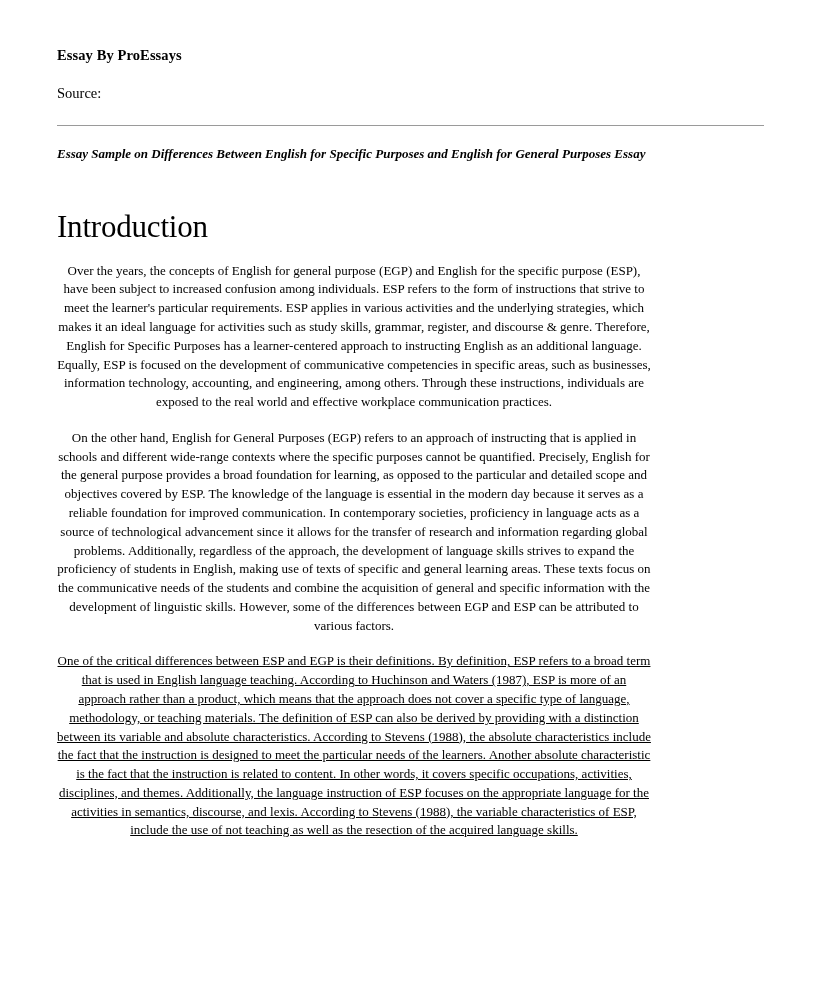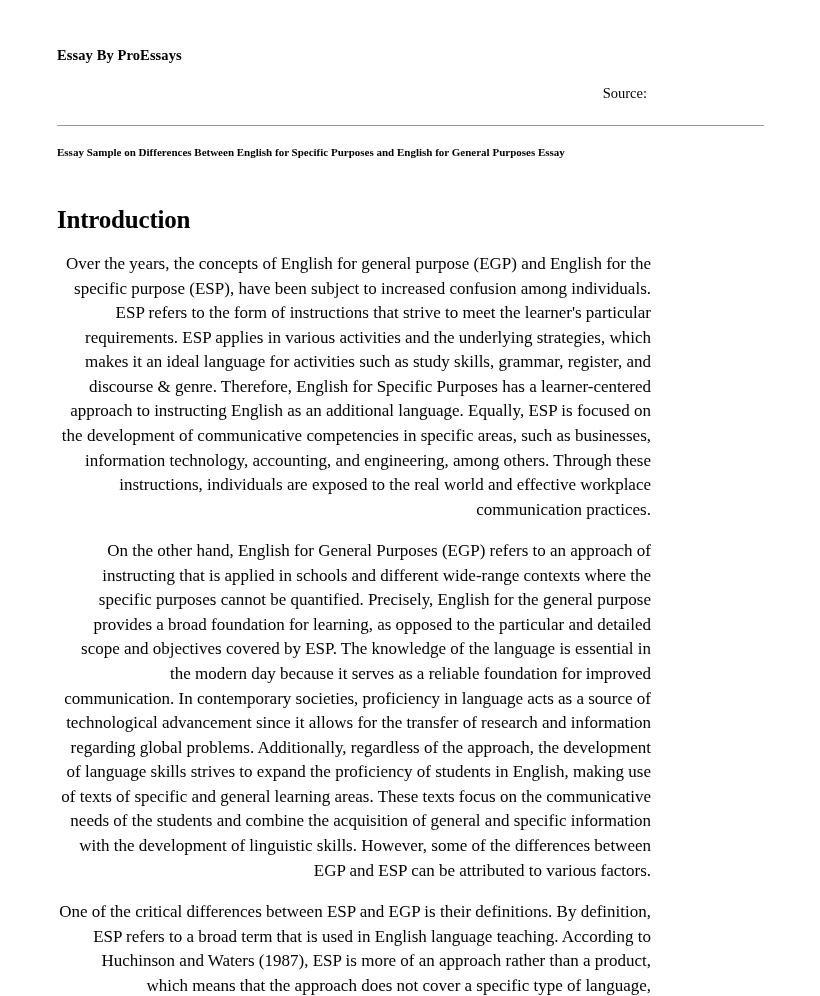--- a/index.html
+++ b/index.html
@@ -24,64 +24,65 @@
   .site-name {
     font-size: 14.5px;
     font-weight: bold;
     line-height: 1.25;
     letter-spacing: 0.1px;
     margin: 0 0 20px 0;
   }
   .source-block {
     font-size: 14.5px;
     line-height: 1.33;
-    margin: 0 4px 22px 0;
+    margin: 0 16px 22px 0;
     word-break: break-all;
     max-width: 707px;
-    text-align: right;
   }
   .source-label {
     display: block;
   }
   .source-url {
     display: block;
   }
   .divider {
     border: 0;
     border-top: 1px solid #9a9a9a;
     margin: 0 0 19px 0;
     width: 707px;
     height: 0;
   }
   .doc-title {
-    font-size: 11px;
+    font-size: 13px;
     font-weight: bold;
     line-height: 1.35;
     margin: 0 0 46px 0;
     max-width: 660px;
+    font-style: italic;
   }
   h2.section-heading {
-    font-size: 25px;
-    font-weight: bold;
+    font-size: 31px;
+    font-weight: normal;
     line-height: 1.15;
     margin: 3px 0 17px 0;
     letter-spacing: -0.2px;
   }
   h2.section-heading.spaced-top {
     margin-top: 24px;
   }
   p.body-par {
-    font-size: 17px;
+    font-size: 13px;
     line-height: 1.445;
     margin: 0 0 17px 0;
     max-width: 707px;
-    text-align: right;
+    text-align: center;
   }
   p.body-par:last-child {
     margin-bottom: 4px;
+    text-decoration: underline;
   }
 </style>
 </head>
 <body>
 
 <div class="page">
 
   <div class="site-name">Essay By ProEssays</div>
 
   <div class="source-block">

